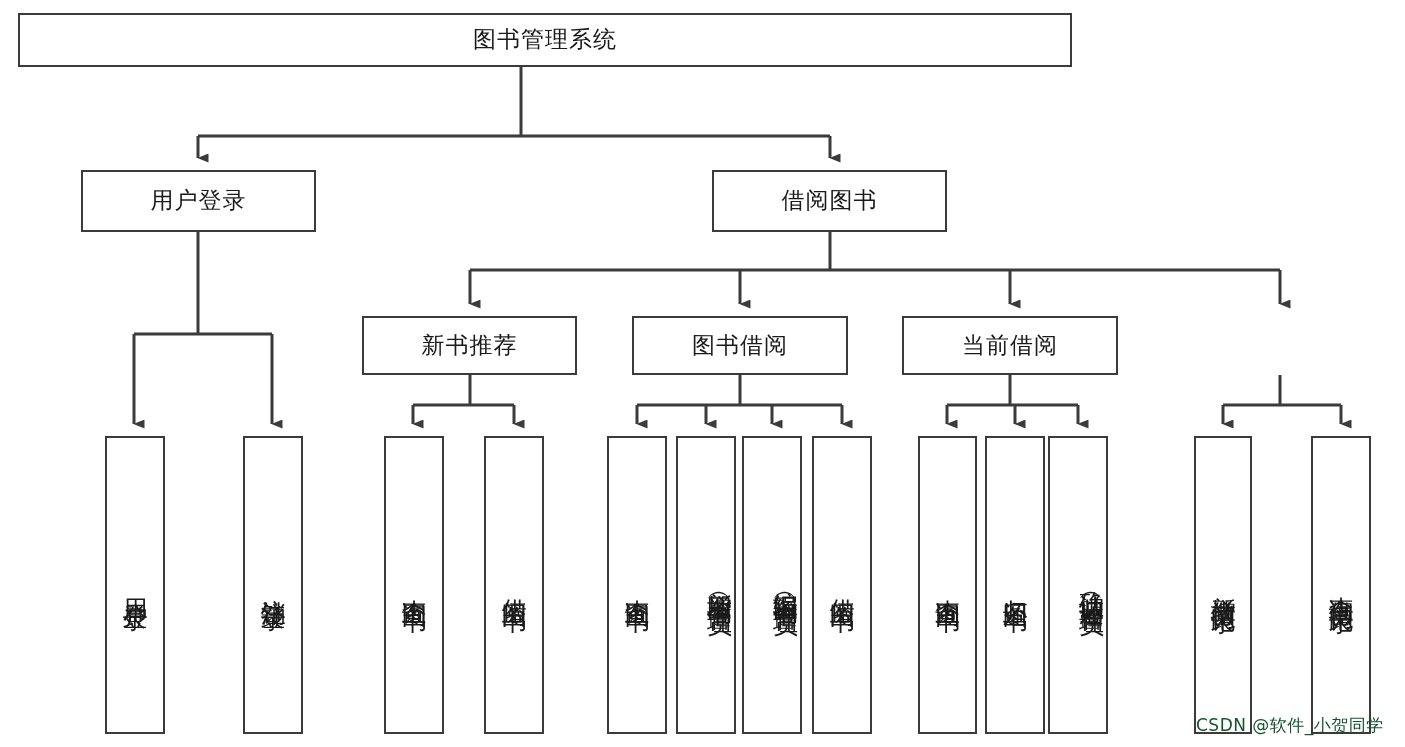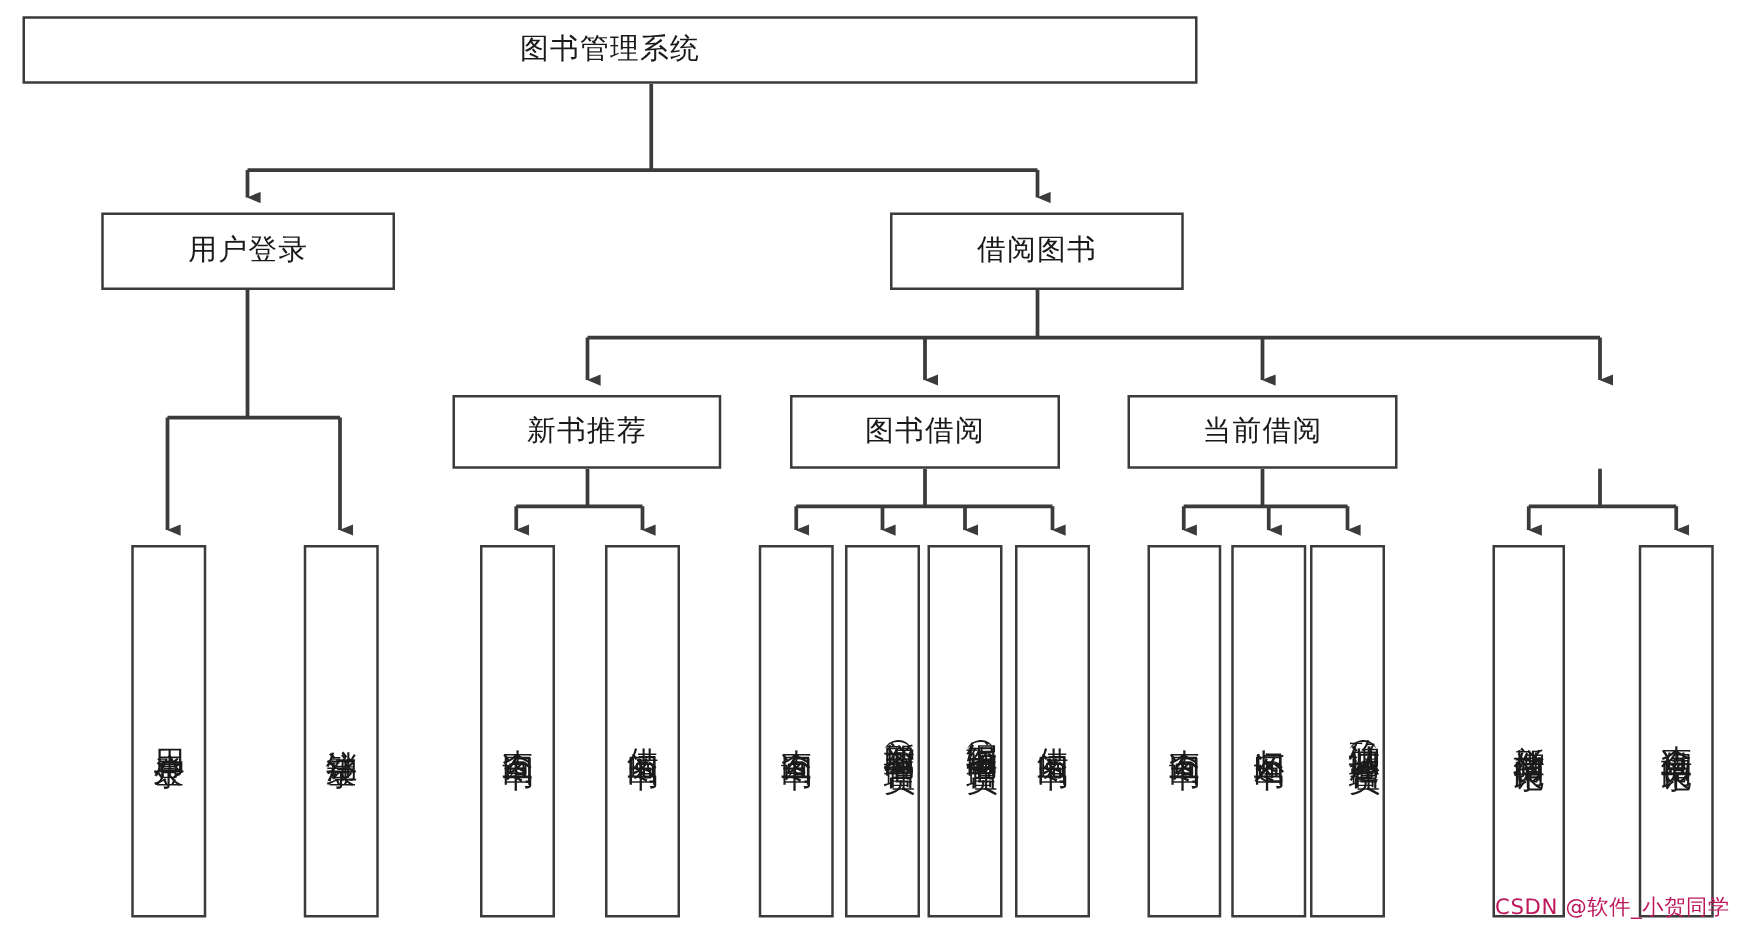--- a/index.html
+++ b/index.html
@@ -42,21 +42,21 @@
     letter-spacing:3px;
     padding:8px 0;
     align-items:flex-start;
     justify-content:center;
   }
   .node.v.root-lvl{align-items:center;}
   .node .lbl{display:block;white-space:pre-wrap;}
   .watermark{
     position:absolute;
     font-size:17px;
-    color:#be185d;
+    color:#14532d;
     letter-spacing:0.5px;
     white-space:nowrap;
     font-family:"DejaVu Sans","Liberation Sans",sans-serif;
   }
 </style>
 </head>
 <body>
 
 <div id="canvas">
 
@@ -104,21 +104,21 @@
       <line x1="1015" y1="405" x2="1015" y2="424" marker-end="url(#arrow)"></line>
       <line x1="1078" y1="405" x2="1078" y2="424" marker-end="url(#arrow)"></line>
 
       <line x1="1280" y1="375" x2="1280" y2="405"></line>
       <line x1="1223" y1="405" x2="1341" y2="405"></line>
       <line x1="1223" y1="405" x2="1223" y2="424" marker-end="url(#arrow)"></line>
       <line x1="1341" y1="405" x2="1341" y2="424" marker-end="url(#arrow)"></line>
     </g>
   </svg>
 
-  <div class="node h" style="left:18px;top:13px;width:940px;height:54px;">
+  <div class="node h" style="left:18px;top:13px;width:1054px;height:54px;">
     <span class="lbl">图书管理系统</span>
   </div>
 
   <div class="node h" style="left:81px;top:170px;width:235px;height:62px;">
     <span class="lbl">用户登录</span>
   </div>
   <div class="node h" style="left:712px;top:170px;width:235px;height:62px;">
     <span class="lbl">借阅图书</span>
   </div>
 

